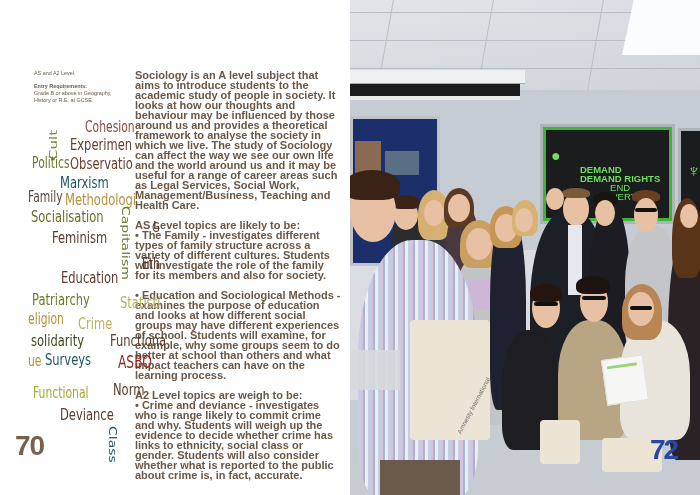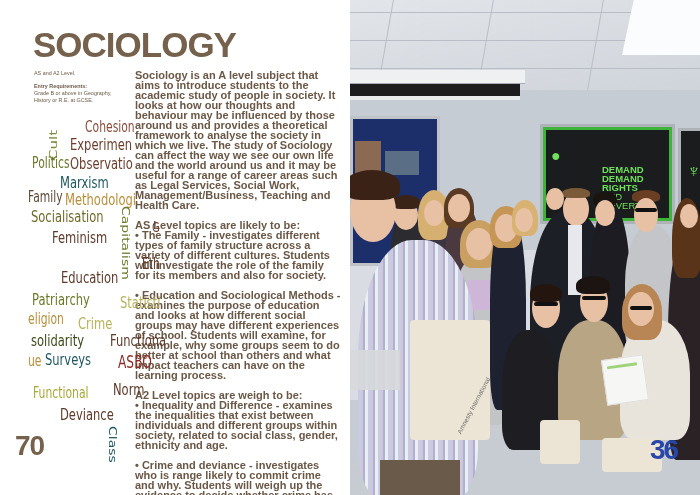--- a/index.html
+++ b/index.html
@@ -67,24 +67,24 @@
     .board-photo { position: absolute; background: #6b5a4e; }
     .poster {
       position: absolute; left: 190px; top: 124px; width: 135px; height: 100px;
       background: #1a1c1e; border: 3px solid #aeb3b8; outline: 3px solid #3fb43a; outline-offset: -6px;
     }
     .poster2 {
       position: absolute; left: 328px; top: 128px; width: 30px; height: 96px;
       background: #1a1c1e; border: 3px solid #aeb3b8;
     }
     .poster-text {
-      position: absolute; left: 59px; top: 38px; color: #6fe05a;
+      position: absolute; left: 37px; top: 38px; color: #6fe05a;
       font-family: "Liberation Sans", sans-serif; font-weight: 700; font-size: 9.5px; line-height: 9px;
     }
-    .poster-text .thin { font-weight: 400; }
+    .poster-text .thin { font-weight: 400; text-align: center; }
     .candle-icon { position: absolute; left: 8px; top: 20px; color: #6fe05a; font-size: 16px; }
 
     .crowd { position: absolute; left: 0; top: 170px; width: 350px; height: 325px; }
     .person { position: absolute; border-radius: 45% 45% 20% 20%; }
     .head { position: absolute; border-radius: 50%; background: #e8c0a3; }
     .hair { position: absolute; border-radius: 50% 50% 30% 30%; }
     .floor { position: absolute; left: 0; top: 400px; width: 350px; height: 95px; background: #c7ccd3; }
     .glasses { position: absolute; height: 4px; background: #111; border-radius: 2px; }
     .badge-51 {
       position: absolute; left: 300px; top: 434px; color: #2847a8;
@@ -98,36 +98,34 @@
     .tote { position: absolute; background: #ece4d4; border-radius: 4px; }
     .tote-text {
       position: absolute; color: #6e6e6e; font-size: 6.5px; transform: rotate(-62deg);
       font-family: "Liberation Sans", sans-serif; white-space: nowrap;
     }
   </style>
 </head>
 <body>
 
 <div class="page-left">
-  <div class="title">SOCIOLOGY</div>
 
   <div class="meta">
     <div class="level">AS and A2 Level.</div>
     <div class="req-label">Entry Requirements:</div>
     <div>Grade B or above in Geography,</div>
     <div>History or R.E. at GCSE.</div>
   </div>
 
   <div class="body-text">
     <p>Sociology is an A level subject that aims to introduce students to the academic study of people in society. It looks at how our thoughts and behaviour may be influenced by those around us and provides a theoretical framework to analyse the society in which we live. The study of Sociology can affect the way we see our own life and the world around us and it may be useful for a range of career areas such as Legal Services, Social Work, Management/Business, Teaching and Health Care.</p>
     <p class="tight">AS Level topics are likely to be:</p>
     <p>• The Family - investigates different types of family structure across a variety of different cultures. Students will investigate the role of the family for its members and also for society.</p>
     <p>• Education and Sociological Methods - examines the purpose of education and looks at how different social groups may have different experiences of school. Students will examine, for example, why some groups seem to do better at school than others and what impact teachers can have on the learning process.</p>
     <p class="tight">A2 Level topics are weigh to be:</p>
-    <p>• Inequality and Difference - examines the inequalities that exist between individuals and different groups within society, related to social class, gender, ethnicity and age.</p>
     <p>• Crime and deviance - investigates who is range likely to commit crime and why. Students will weigh up the evidence to decide whether crime has links to ethnicity, social class or gender. Students will also consider whether what is reported to the public about crime is, in fact, accurate.</p>
   </div>
 
   <div class="cloud" id="cloud">
       <span class="word" style="left: 57px; top: 0px; font-size: 15px; color: rgb(138, 77, 60); transform: scaleX(0.72);">Cohesion</span>
       <span class="word" style="left: 20px; top: 40px; font-size: 15px; color: rgb(122, 138, 58); transform: scaleX(0.72) rotate(-90deg);">Cult</span>
       <span class="word" style="left: 42px; top: 17px; font-size: 16px; color: rgb(106, 61, 44); transform: scaleX(0.72);">Experimen</span>
       <span class="word" style="left: 4px; top: 36px; font-size: 15px; color: rgb(107, 122, 43); transform: scaleX(0.72);">Politics</span>
       <span class="word" style="left: 42px; top: 36px; font-size: 16px; color: rgb(106, 61, 44); transform: scaleX(0.72);">Observatio</span>
       <span class="word" style="left: 32px; top: 55px; font-size: 16px; color: rgb(31, 87, 96); transform: scaleX(0.72);">Marxism</span>
@@ -257,14 +255,14 @@
     <div class="person" style="left:270px;top:150px;width:70px;height:120px;background:#e8e4dc;"></div>
     <div class="hair" style="left:272px;top:114px;width:40px;height:56px;background:#b88654;"></div>
     <div class="head" style="left:278px;top:122px;width:26px;height:34px;"></div>
     <div class="glasses" style="left:280px;top:136px;width:22px;"></div>
 
     <div class="tote" style="left:190px;top:250px;width:40px;height:44px;"></div>
     <div class="tote" style="left:252px;top:268px;width:60px;height:34px;"></div>
   </div>
 
   <div class="certificate"></div>
-  <div class="badge-51">36</div>
+  <div class="badge-51">72</div>
 </div>
 
 </body></html>

